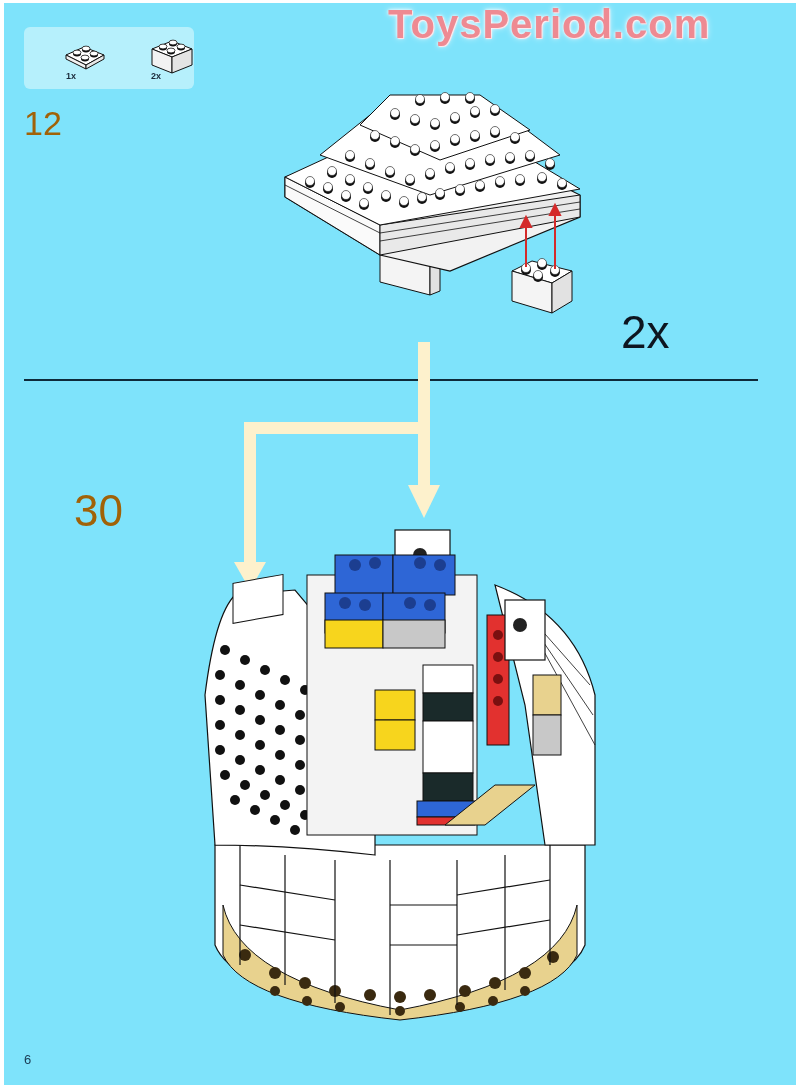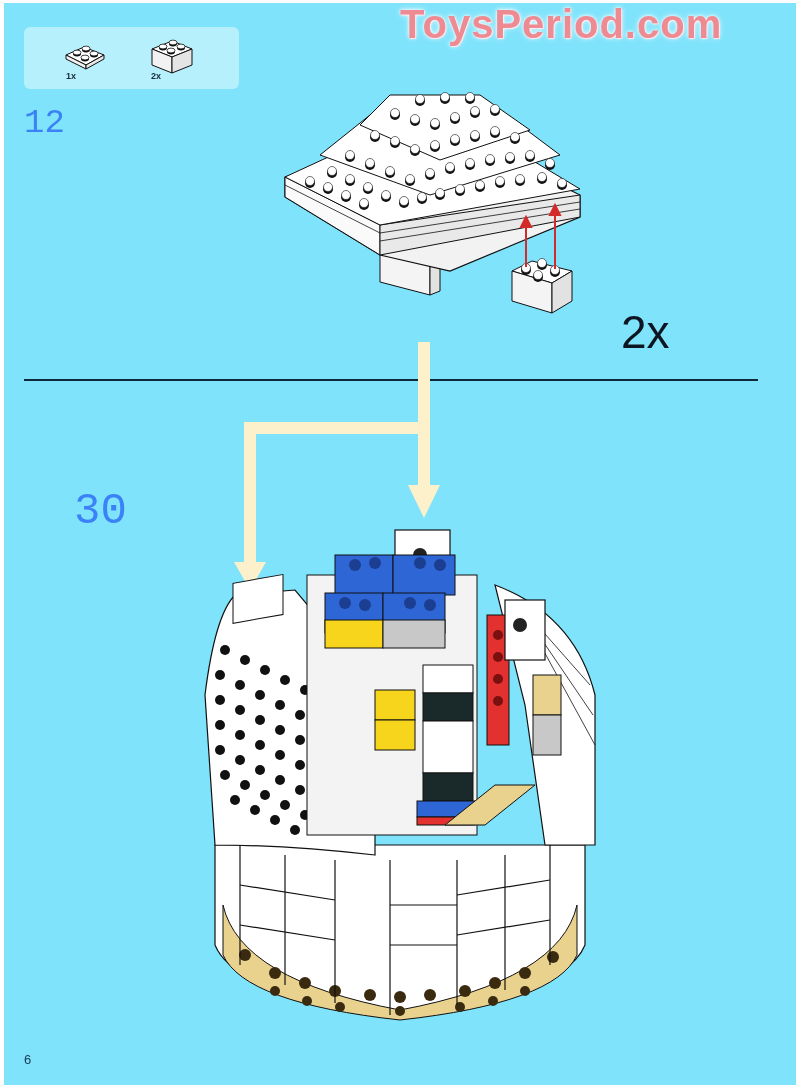--- a/index.html
+++ b/index.html
@@ -1,22 +1,22 @@
 <!DOCTYPE html>
 <html><head>
 <meta charset="utf-8">
 <style>
   html,body{margin:0;padding:0;background:#ffffff;}
   body{width:800px;height:1088px;position:relative;overflow:hidden;font-family:"Liberation Sans",sans-serif;}
   .page-fill{position:absolute;left:4px;top:3px;width:792px;height:1082px;background:#7ee3fb;}
-  .watermark{position:absolute;left:400px;top:2px;font-size:40px;font-weight:bold;color:#ee8a92;letter-spacing:1px;
+  .watermark{position:absolute;left:388px;top:2px;font-size:40px;font-weight:bold;color:#ee8a92;letter-spacing:1px;
     text-shadow:0 0 3px #ffffff,0 0 6px #e9f7ff,1px 1px 0 #ffd3d8;}
-  .parts-box{position:absolute;left:24px;top:27px;width:215px;height:62px;background:#b6f0fc;border-radius:6px;}
+  .parts-box{position:absolute;left:24px;top:27px;width:170px;height:62px;background:#b6f0fc;border-radius:6px;}
   .part-label{position:absolute;font-size:9px;font-weight:bold;color:#1a2a3a;}
-  .step-num{position:absolute;color:#3b82f6;font-family:Liberation Mono, monospace;}
+  .step-num{position:absolute;color:#a16207;font-family:Liberation Sans, sans-serif;}
   .divider{position:absolute;left:24px;top:379px;width:734px;height:2px;background:#0e2a3a;}
   .mult{position:absolute;left:621px;top:305px;font-size:46px;color:#0d1620;}
   .page-number{position:absolute;left:24px;top:1052px;font-size:13px;color:#1a3a52;}
   svg{position:absolute;overflow:visible;}
 </style>
 </head>
 <body>
 
 <div class="page-fill"></div>
 

